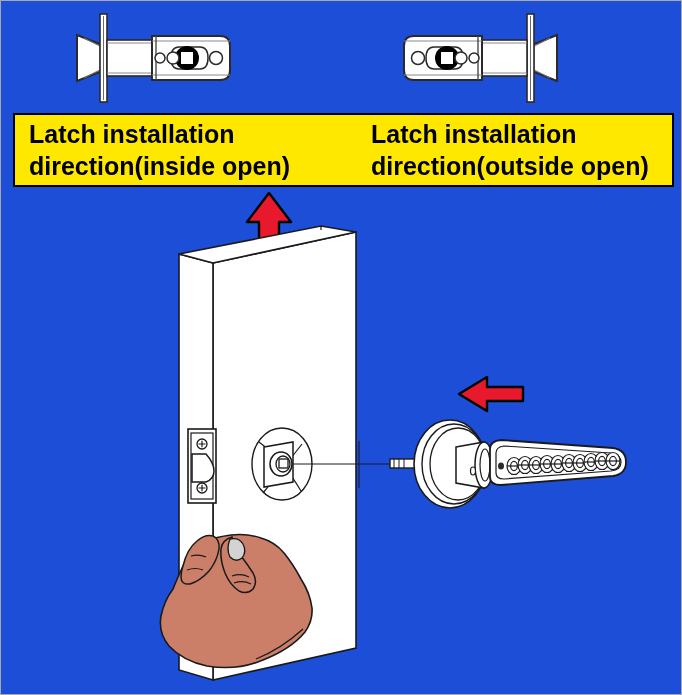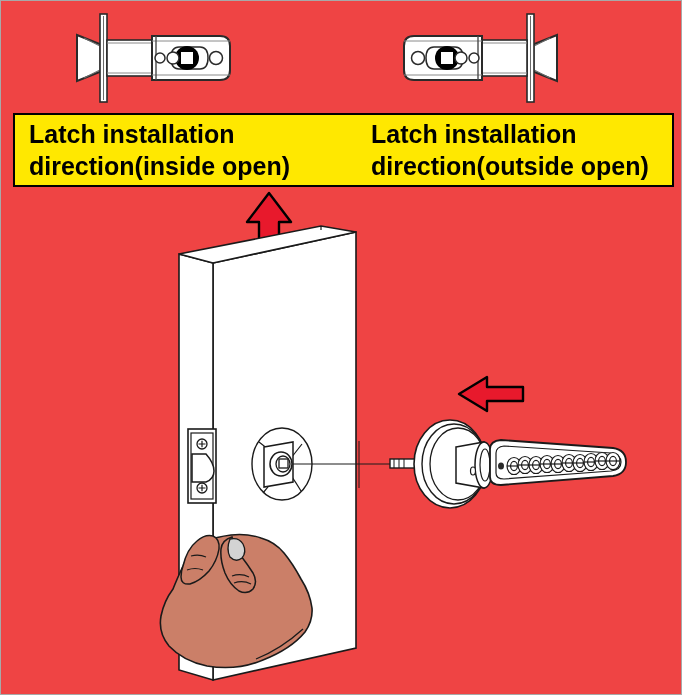--- a/index.html
+++ b/index.html
@@ -8,21 +8,21 @@
     padding: 0;
     background: #ffffff;
   }
   body {
     font-family: "Liberation Sans", sans-serif;
   }
   #page {
     position: relative;
     width: 682px;
     height: 695px;
-    background: #ef4444;
+    background: #1d4ed8;
     border: 1px solid #a8a8a8;
     box-sizing: border-box;
     overflow: hidden;
   }
   #diagram-svg {
     position: absolute;
     left: 0;
     top: 0;
     width: 682px;
     height: 695px;

